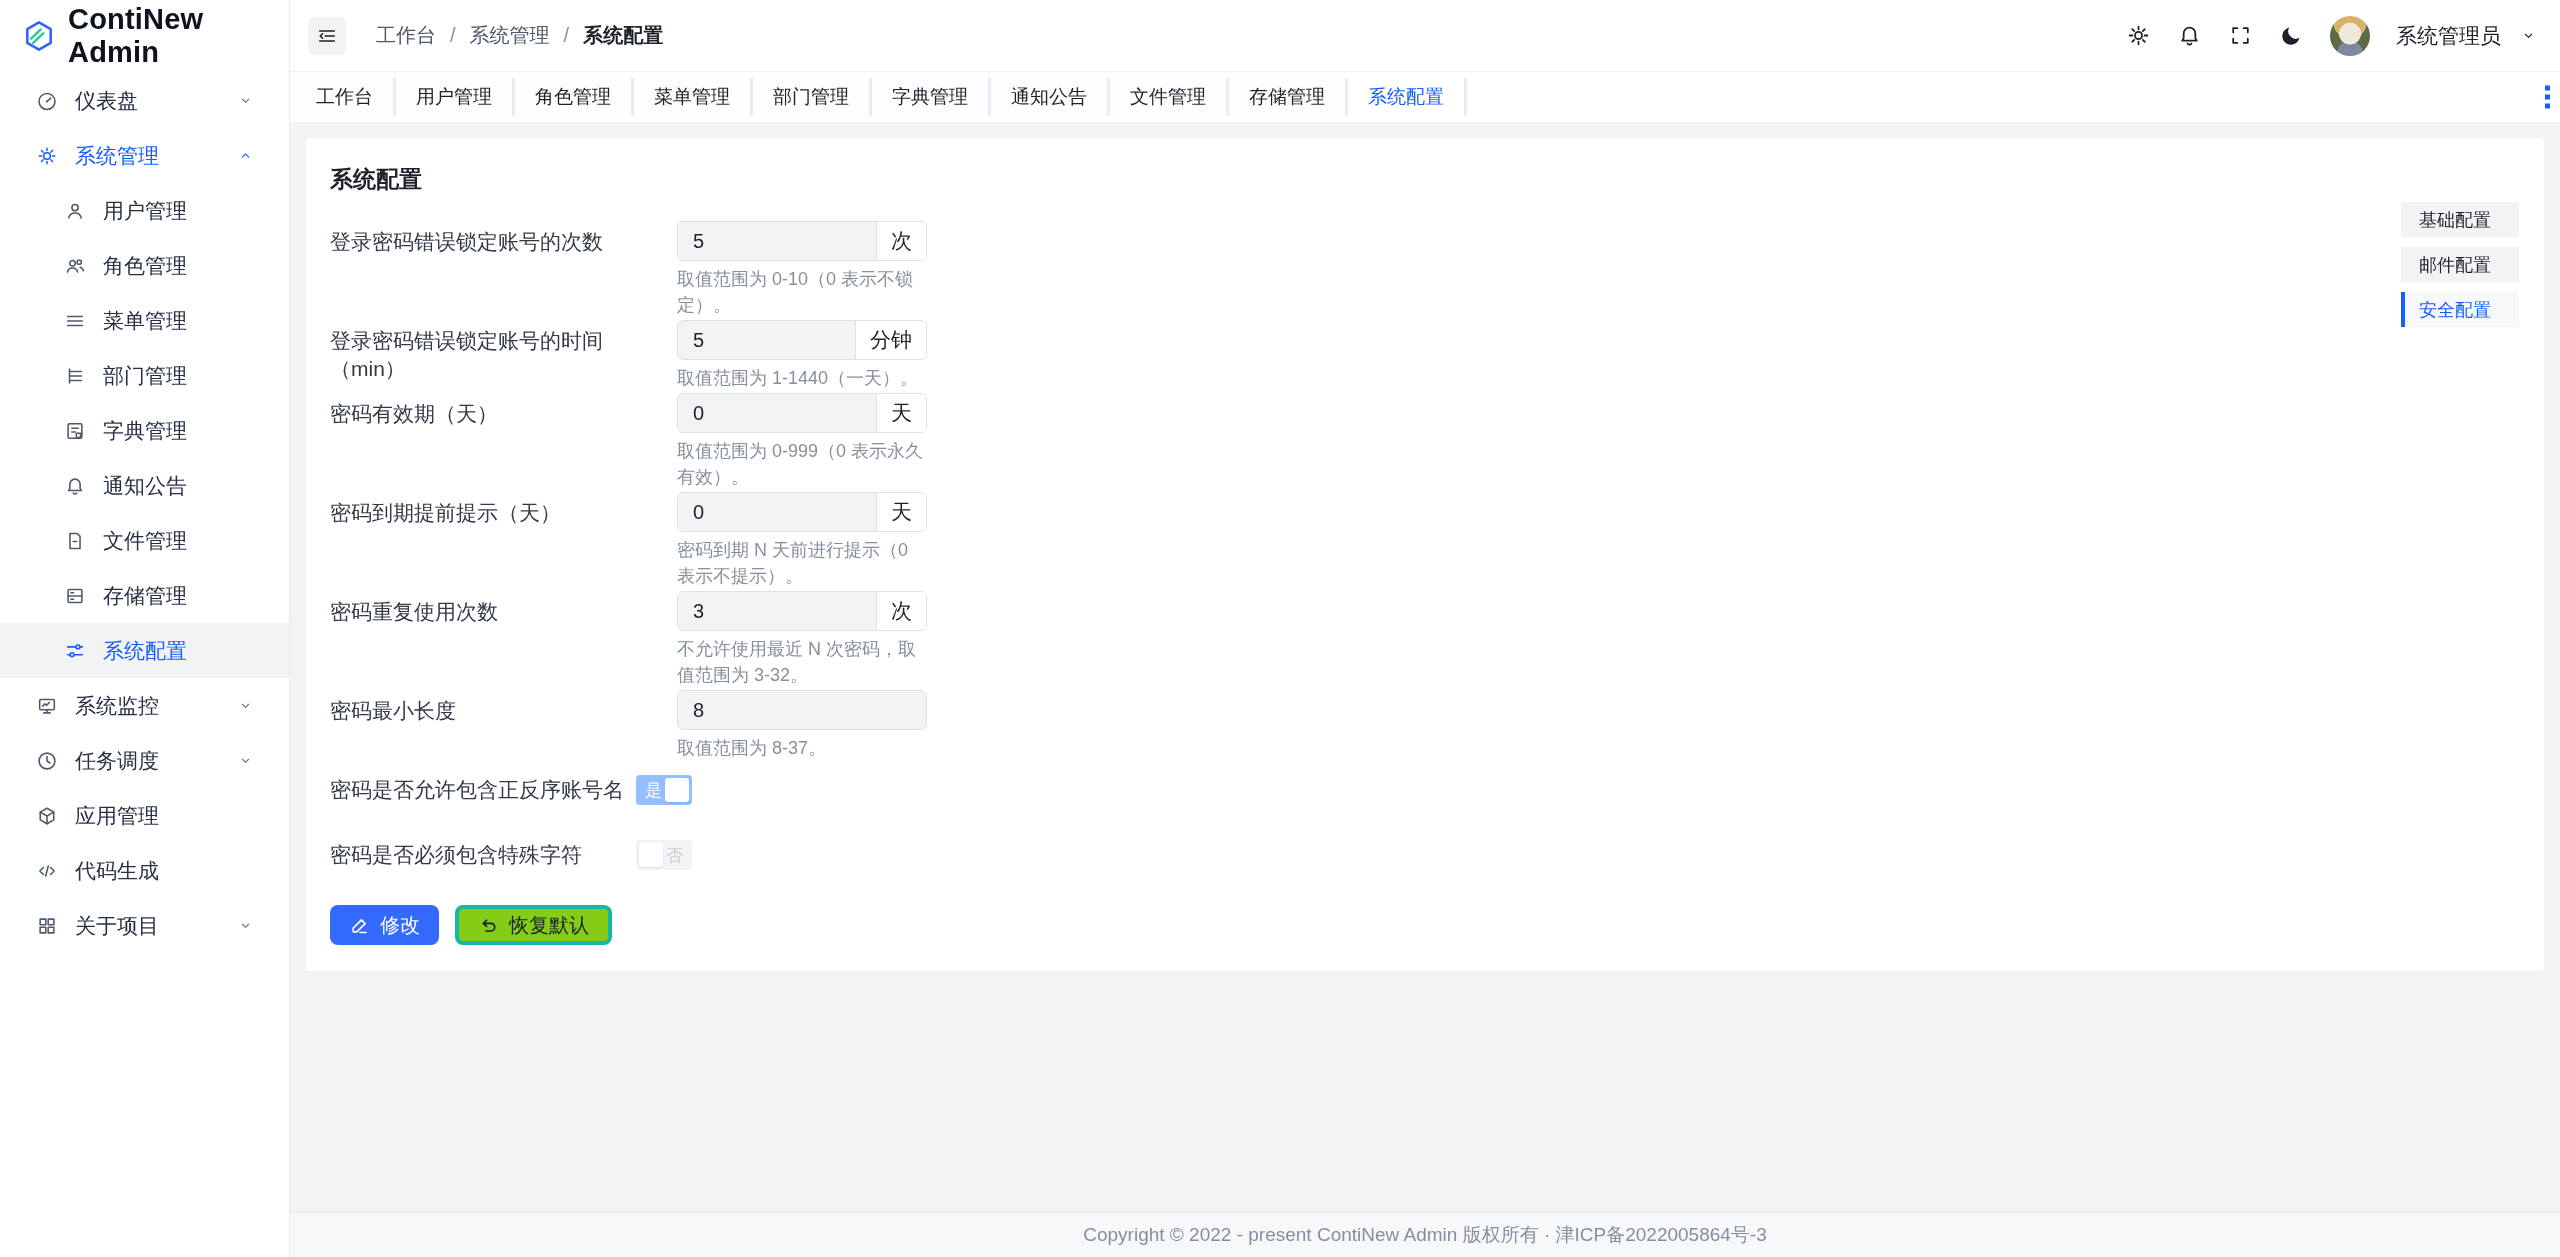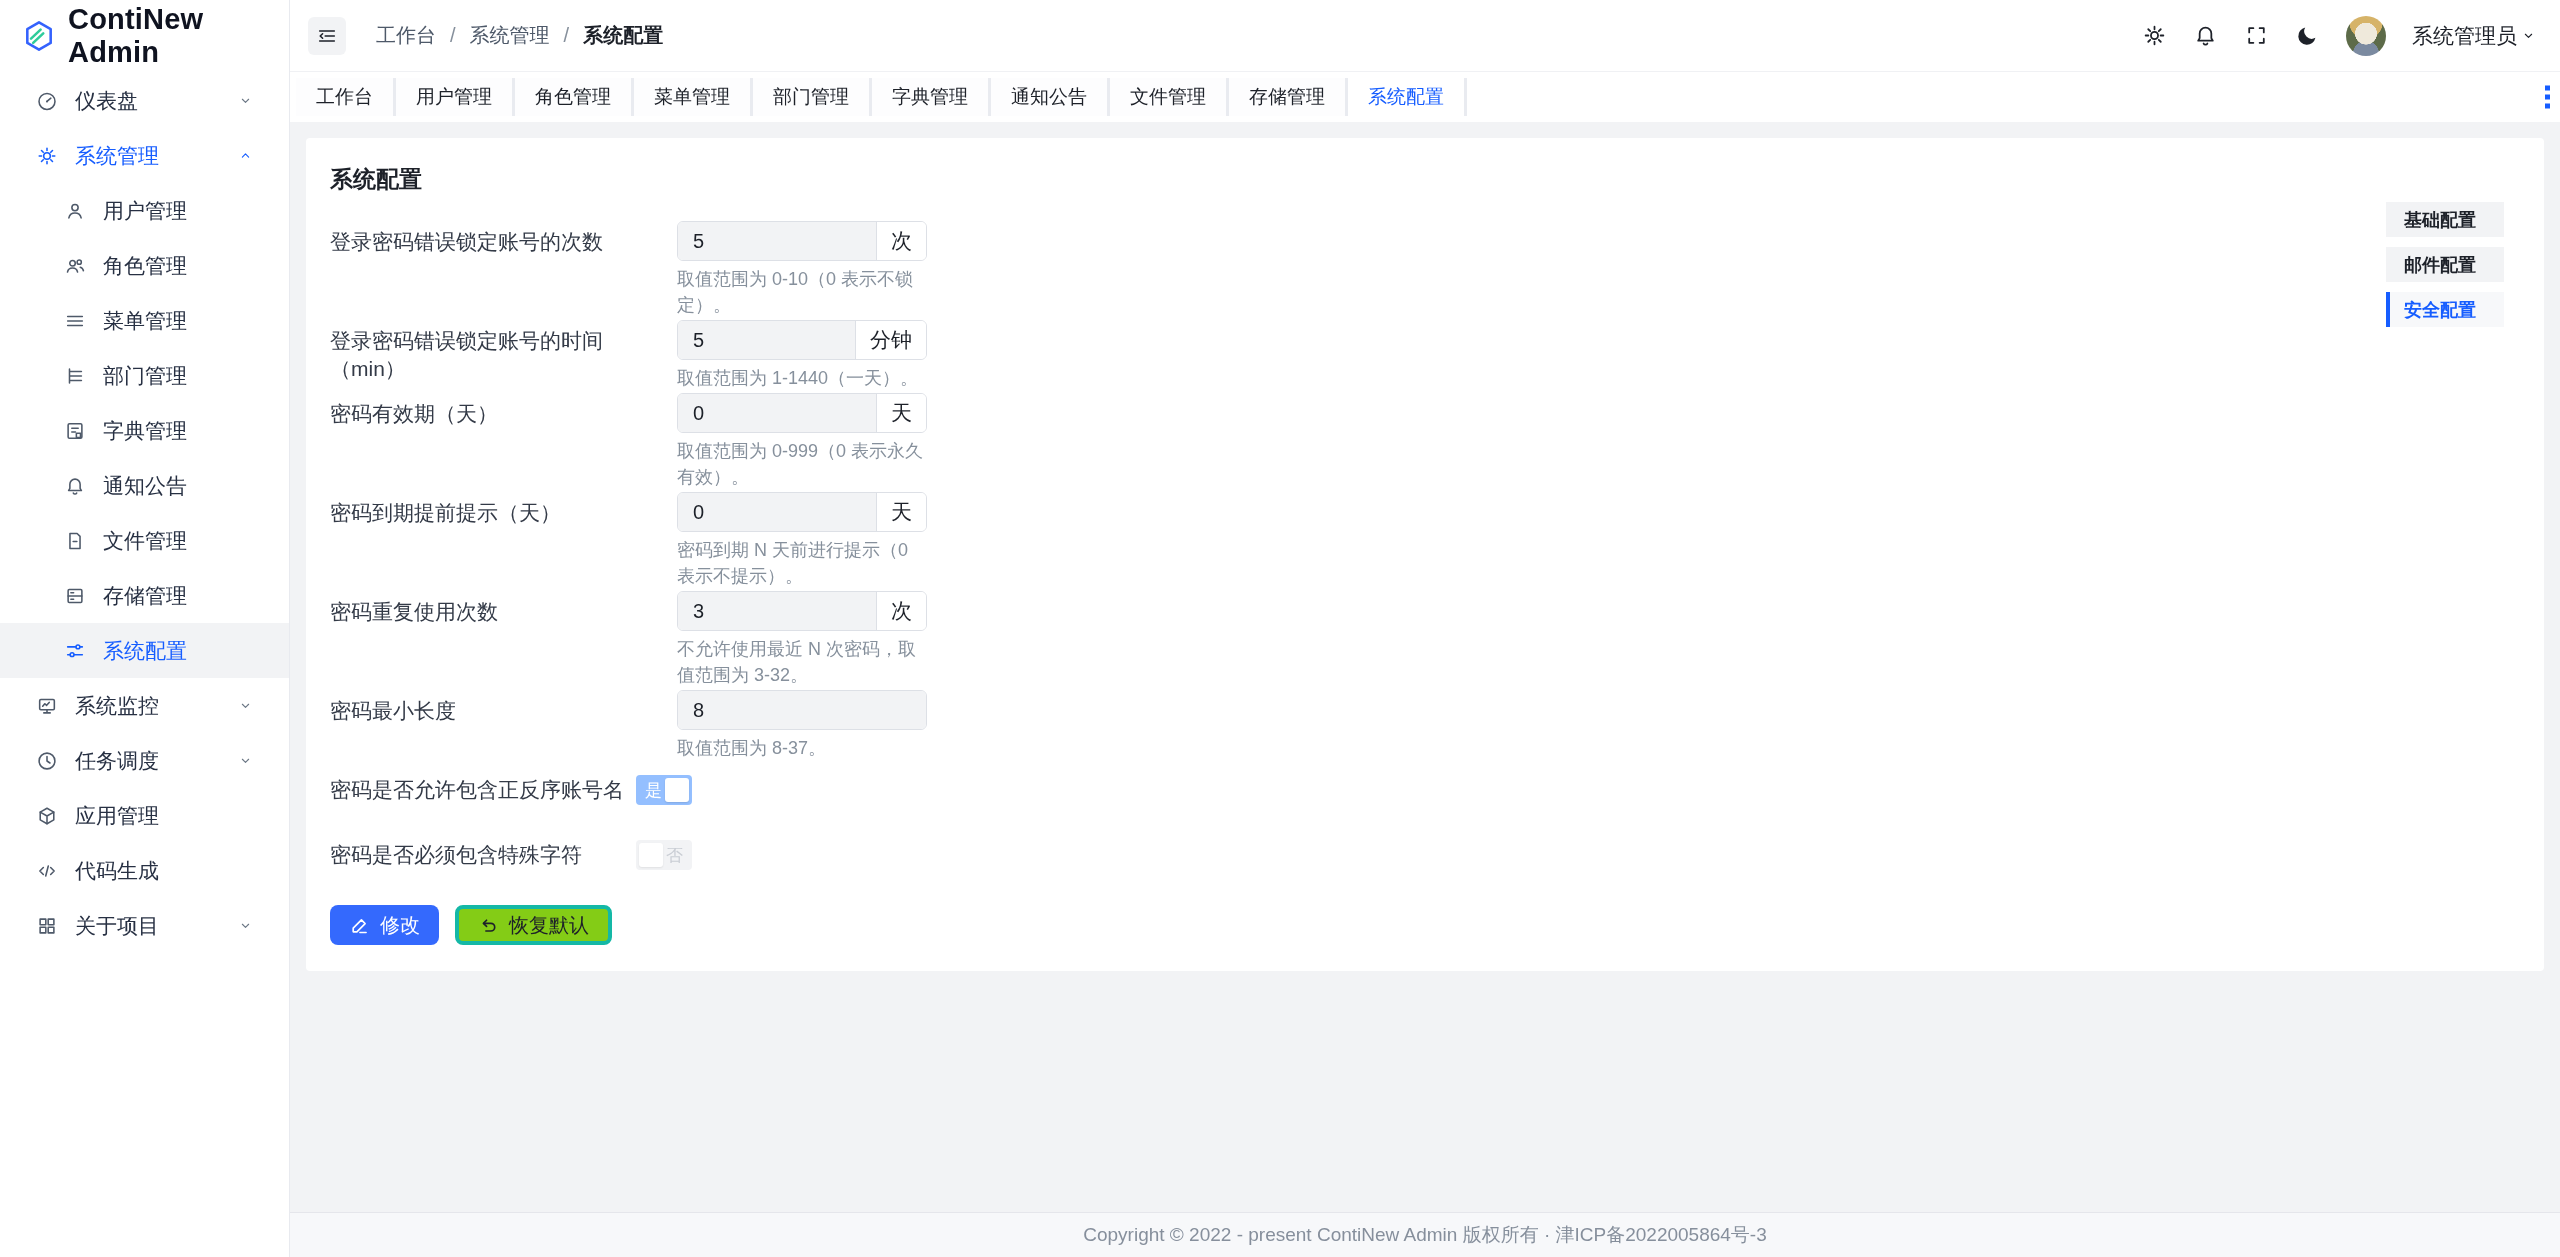--- a/index.html
+++ b/index.html
@@ -43,21 +43,21 @@
   .crumb-sep { color:#86909c; }
   .crumb.current { color:#1d2129; font-weight:600; }
   .topbar-right { margin-left:auto; display:flex; align-items:center; gap:26px; }
   .tb-icon { color:#1d2129; display:flex; cursor:pointer; }
   .avatar { width:40px; height:40px; border-radius:50%; overflow:hidden; cursor:pointer; flex:none;
     background:
       radial-gradient(circle at 50% 44%, #efe9db 0 36%, rgba(0,0,0,0) 37%),
       radial-gradient(circle at 50% 16%, #d6b368 0 42%, rgba(0,0,0,0) 43%),
       radial-gradient(circle at 50% 95%, #7b8aa0 0 30%, rgba(0,0,0,0) 31%),
       #5d6b49; }
-  .username { display:flex; align-items:center; gap:4px; font-size:21px; color:#1d2129; cursor:pointer; }
+  .username { display:flex; align-items:center; gap:20px; font-size:21px; color:#1d2129; cursor:pointer; }
 
   
   .tabstrip { height:50px; background:#fff; display:flex; align-items:center;
     padding-left:6px; position:relative; }
   .tab { height:38px; display:flex; align-items:center; padding:0 20px; font-size:19px;
     background:#fdfdfe; border-right:3px solid #e9ebf0; cursor:pointer; color:#1d2129; white-space:nowrap; }
   .tab.active { background:#fff; color:#165dff; }
   .tab-more { position:absolute; right:10px; top:50%; transform:translateY(-50%);
     display:flex; flex-direction:column; gap:4px; cursor:pointer; }
   .tab-more i { width:5px; height:5px; background:#165dff; display:block; }
@@ -94,21 +94,21 @@
   
   .btnrow { display:flex; gap:16px; margin-top:28px;align-items:center; }
   .btn { height:40px; border-radius:8px; display:flex; align-items:center; gap:10px;
     padding:0 19px; font-size:20px; cursor:pointer; border:none; font-family:inherit; }
   .btn-primary { background:#3469fd; color:#fff; }
   .btn-plain { background:#84cc16; color:#1d2129; border:4px solid #14b8a6; }
   .btn svg { width:21px; height:21px; fill:none; stroke:currentColor; stroke-width:1.9;
     stroke-linecap:round; stroke-linejoin:round; }
 
   
-  .anchors { position:absolute; top:64px; right:40px; width:118px;font-weight:bold; }
+  .anchors { position:absolute; top:64px; right:25px; width:118px; }
   .anchor { height:35px; margin-bottom:10px; display:flex; align-items:center; padding-left:14px;
     font-size:18px; background:#f2f3f5; color:#1d2129; cursor:pointer; border-left:4px solid transparent; }
   .anchor.active { background:#f7f8fa; color:#165dff; border-left:4px solid #165dff; }
 
   
   .footer { height:45px; background:#f7f8fa; border-top:1px solid #e5e6eb;
     display:flex; align-items:center; justify-content:center; font-size:19px; color:#868f9c; }
 </style>
 </head>
 <body>

